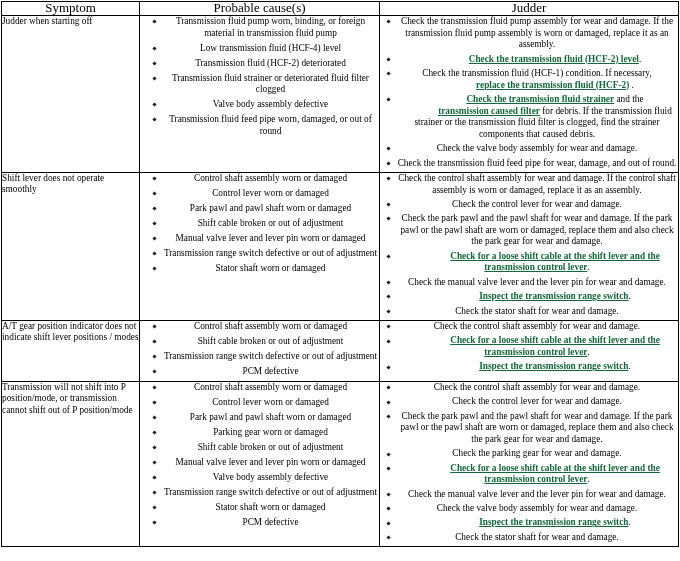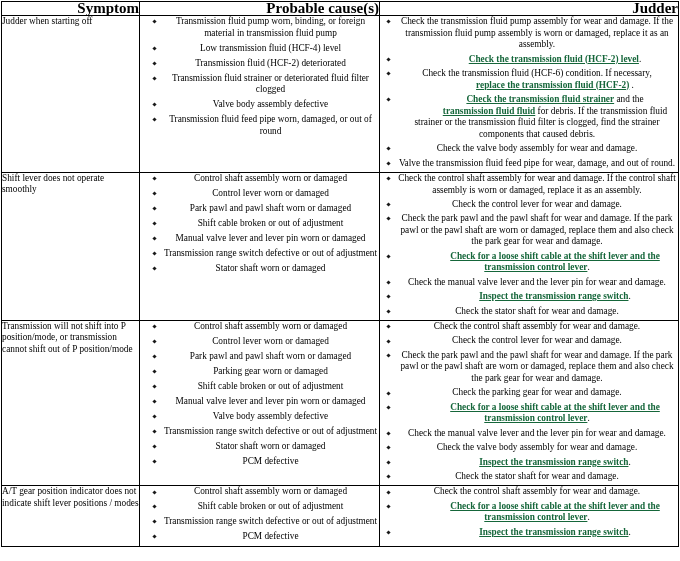--- a/index.html
+++ b/index.html
@@ -40,24 +40,24 @@
   table.tsb td {
     border: 1px solid #000000;
     vertical-align: top;
     padding: 0;
     background: #ffffff;
   }
 
   
   thead th {
     height: 13px;
-    font-weight: bold;
-    font-size: 15px;
+    font-weight: normal;
+    font-size: 13px;
     line-height: 12px;
-    text-align: right;
+    text-align: center;
     padding: 1px 0 1px 3px;
     white-space: nowrap;
   }
 
   
   td.symptom {
     padding: 3px 4px 3px 3px;
   }
   .symptom-text {
     font-size: 9.3px;
@@ -138,24 +138,24 @@
               <li>Transmission fluid (HCF-2) deteriorated</li>
               <li>Transmission fluid strainer or deteriorated fluid filter clogged</li>
               <li>Valve body assembly defective</li>
               <li>Transmission fluid feed pipe worn, damaged, or out of round</li>
             </ul>
           </td>
           <td class="listcell notes">
             <ul class="bl">
               <li><span>Check the transmission fluid pump assembly for wear and damage. If the transmission fluid pump assembly is worn or damaged, replace it as an assembly.</span></li>
               <li><span class="lnk">Check the transmission fluid (HCF-2) level</span><span>.</span></li>
-              <li><span>Check the transmission fluid (HCF-6) condition. If necessary, </span><span class="lnk">replace the transmission fluid (HCF-2)</span><span> .</span></li>
-              <li><span class="lnk">Check the transmission fluid strainer</span><span> and the </span><span class="lnk">transmission fluid fluid</span><span> for debris. If the transmission fluid strainer or the transmission fluid filter is clogged, find the strainer components that caused debris.</span></li>
+              <li><span>Check the transmission fluid (HCF-1) condition. If necessary, </span><span class="lnk">replace the transmission fluid (HCF-2)</span><span> .</span></li>
+              <li><span class="lnk">Check the transmission fluid strainer</span><span> and the </span><span class="lnk">transmission caused filter</span><span> for debris. If the transmission fluid strainer or the transmission fluid filter is clogged, find the strainer components that caused debris.</span></li>
               <li><span>Check the valve body assembly for wear and damage.</span></li>
-              <li><span>Valve the transmission fluid feed pipe for wear, damage, and out of round.</span></li>
+              <li><span>Check the transmission fluid feed pipe for wear, damage, and out of round.</span></li>
             </ul>
           </td>
         </tr>
         <tr>
           <td class="symptom">
             <span class="symptom-text">Shift lever does not operate smoothly</span>
           </td>
           <td class="listcell cause">
             <ul class="bl">
               <li>Control shaft assembly worn or damaged</li>
@@ -169,20 +169,40 @@
           </td>
           <td class="listcell notes">
             <ul class="bl">
               <li><span>Check the control shaft assembly for wear and damage. If the control shaft assembly is worn or damaged, replace it as an assembly.</span></li>
               <li><span>Check the control lever for wear and damage.</span></li>
               <li><span>Check the park pawl and the pawl shaft for wear and damage. If the park pawl or the pawl shaft are worn or damaged, replace them and also check the park gear for wear and damage.</span></li>
               <li><span class="lnk">Check for a loose shift cable at the shift lever and the transmission control lever</span><span>.</span></li>
               <li><span>Check the manual valve lever and the lever pin for wear and damage.</span></li>
               <li><span class="lnk">Inspect the transmission range switch</span><span>.</span></li>
               <li><span>Check the stator shaft for wear and damage.</span></li>
+            </ul>
+          </td>
+        </tr>
+        <tr>
+          <td class="symptom">
+            <span class="symptom-text">A/T gear position indicator does not indicate shift lever positions / modes</span>
+          </td>
+          <td class="listcell cause">
+            <ul class="bl">
+              <li>Control shaft assembly worn or damaged</li>
+              <li>Shift cable broken or out of adjustment</li>
+              <li>Transmission range switch defective or out of adjustment</li>
+              <li>PCM defective</li>
+            </ul>
+          </td>
+          <td class="listcell notes">
+            <ul class="bl">
+              <li><span>Check the control shaft assembly for wear and damage.</span></li>
+              <li><span class="lnk">Check for a loose shift cable at the shift lever and the transmission control lever</span><span>.</span></li>
+              <li><span class="lnk">Inspect the transmission range switch</span><span>.</span></li>
             </ul>
           </td>
         </tr>
         <tr>
           <td class="symptom">
             <span class="symptom-text">Transmission will not shift into P position/mode, or transmission cannot shift out of P position/mode</span>
           </td>
           <td class="listcell cause">
             <ul class="bl">
               <li>Control shaft assembly worn or damaged</li>
@@ -204,35 +224,15 @@
               <li><span>Check the park pawl and the pawl shaft for wear and damage. If the park pawl or the pawl shaft are worn or damaged, replace them and also check the park gear for wear and damage.</span></li>
               <li><span>Check the parking gear for wear and damage.</span></li>
               <li><span class="lnk">Check for a loose shift cable at the shift lever and the transmission control lever</span><span>.</span></li>
               <li><span>Check the manual valve lever and the lever pin for wear and damage.</span></li>
               <li><span>Check the valve body assembly for wear and damage.</span></li>
               <li><span class="lnk">Inspect the transmission range switch</span><span>.</span></li>
               <li><span>Check the stator shaft for wear and damage.</span></li>
             </ul>
           </td>
         </tr>
-        <tr>
-          <td class="symptom">
-            <span class="symptom-text">A/T gear position indicator does not indicate shift lever positions / modes</span>
-          </td>
-          <td class="listcell cause">
-            <ul class="bl">
-              <li>Control shaft assembly worn or damaged</li>
-              <li>Shift cable broken or out of adjustment</li>
-              <li>Transmission range switch defective or out of adjustment</li>
-              <li>PCM defective</li>
-            </ul>
-          </td>
-          <td class="listcell notes">
-            <ul class="bl">
-              <li><span>Check the control shaft assembly for wear and damage.</span></li>
-              <li><span class="lnk">Check for a loose shift cable at the shift lever and the transmission control lever</span><span>.</span></li>
-              <li><span class="lnk">Inspect the transmission range switch</span><span>.</span></li>
-            </ul>
-          </td>
-        </tr>
       </tbody>
   </table>
 </div>
 
 </body></html>

